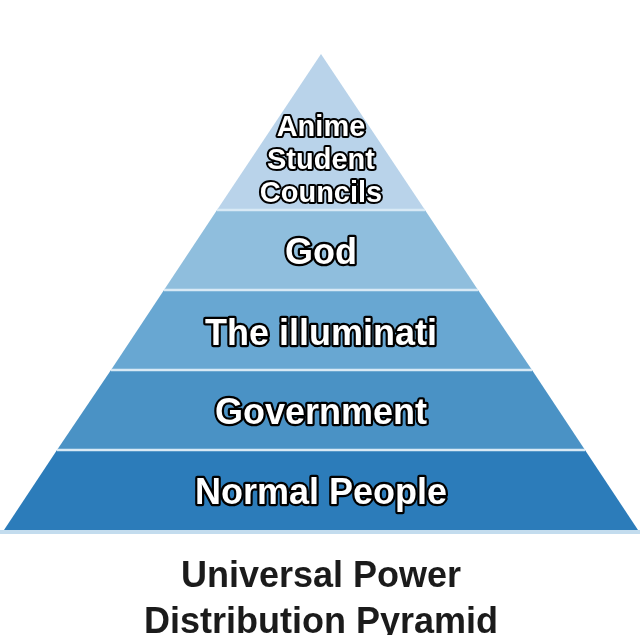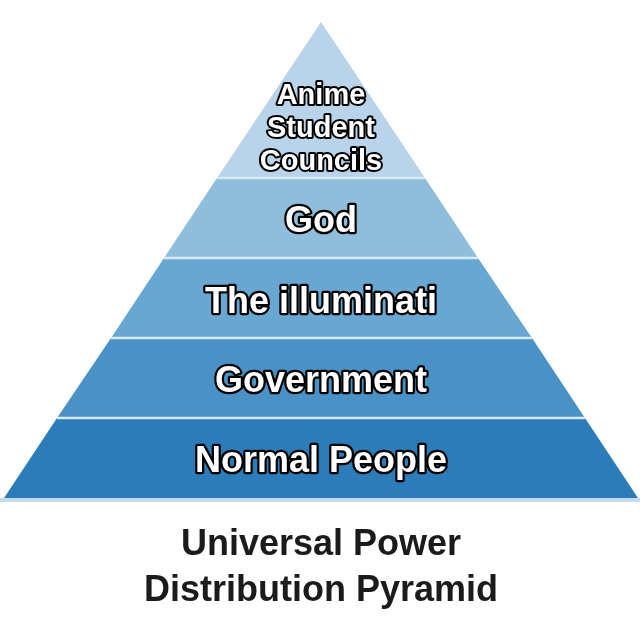--- a/index.html
+++ b/index.html
@@ -7,20 +7,21 @@
     padding: 0;
     width: 640px;
     height: 635px;
     background: #ffffff;
     overflow: hidden;
   }
   .figure-wrap {
     position: relative;
     width: 640px;
     height: 457px;
+    margin-top: 32px;
   }
   svg text {
     font-family: "Liberation Sans", "DejaVu Sans", sans-serif;
     font-weight: bold;
     text-anchor: middle;
   }
   .lvl-label {
     font-size: 36px;
     fill: #ffffff;
     stroke: #000000;

